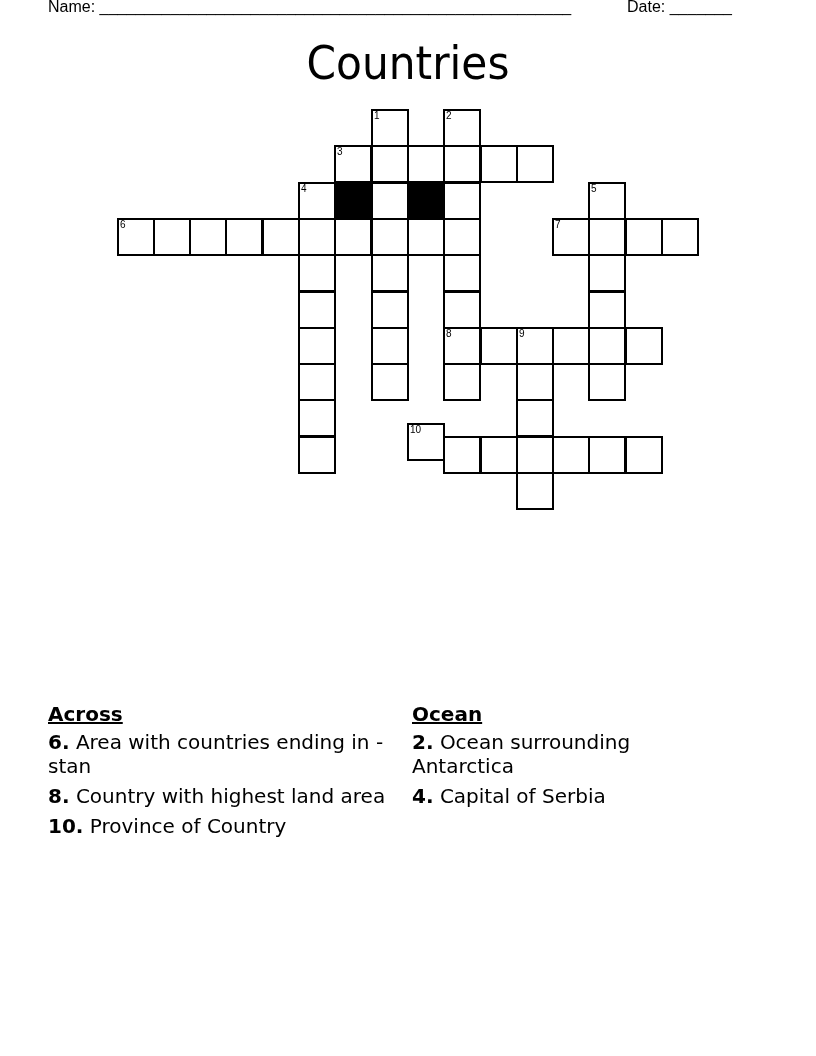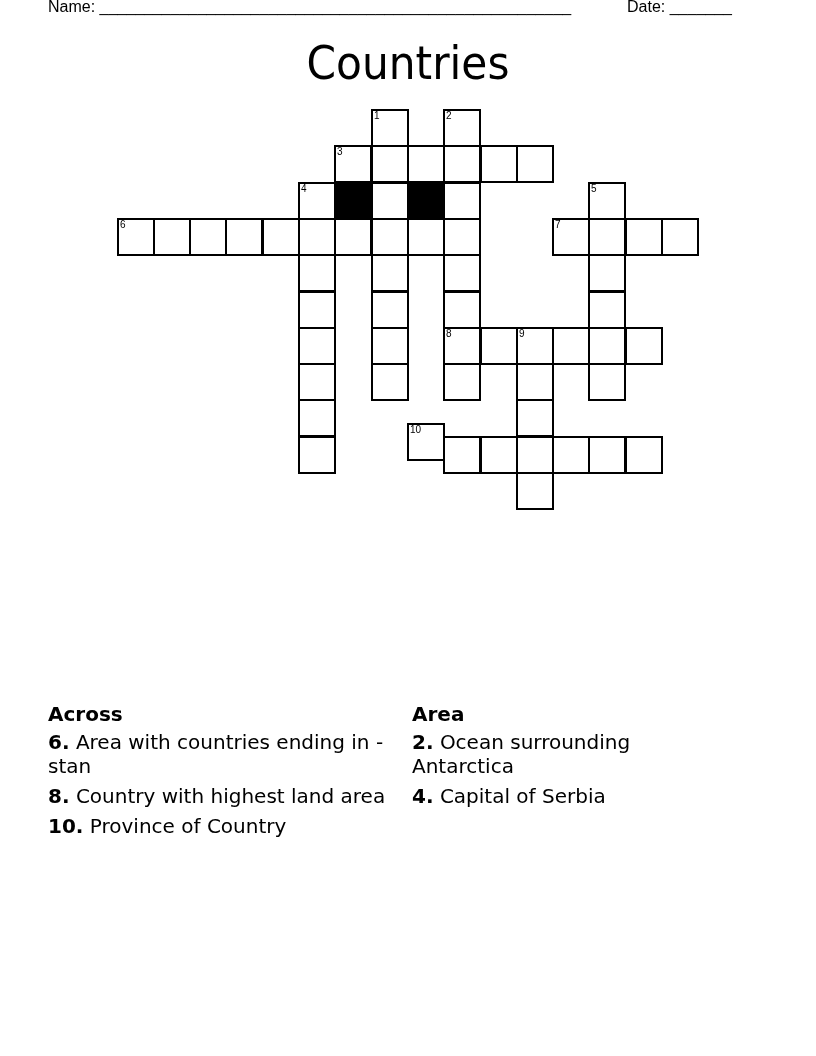--- a/index.html
+++ b/index.html
@@ -7,21 +7,21 @@
   .header-line { position: absolute; top: -2px; left: 48px; font-family: "Liberation Sans", sans-serif; font-size: 16px; white-space: pre; }
   .date-line { position: absolute; top: -2px; left: 627px; font-family: "Liberation Sans", sans-serif; font-size: 16px; white-space: pre; }
   .title { position: absolute; top: 33px; left: 0; width: 816px; text-align: center; font-family: "DejaVu Sans", sans-serif; font-size: 46px; line-height: 60px; transform: scaleX(0.92); }
   .grid { position: absolute; left: 0; top: 0; width: 816px; height: 560px; }
   .cell { position: absolute; box-sizing: border-box; width: 38px; height: 38px; border: 2px solid #000; background: #fff; }
   .cell.black { background: #000; }
   .cell .num { position: absolute; top: -1px; left: 1px; font-family: "Liberation Sans", sans-serif; font-size: 10px; line-height: 12px; }
   .clues { position: absolute; top: 702px; font-family: "DejaVu Sans", sans-serif; font-size: 20px; line-height: 24px; }
   .clues.across { left: 48px; width: 345px; }
   .clues.down { left: 412px; width: 320px; }
-  .clues h3 { margin: 0 0 4px 0; font-size: 20px; font-weight: bold; line-height: 24px; }
+  .clues h3 { margin: 0 0 4px 0; font-size: 20px; font-weight: bold; text-decoration: underline; line-height: 24px; }
   .clue { margin-bottom: 6px; transform-origin: left; }
   .clue b { font-weight: bold; }
 </style>
 </head>
 <body>
 
 <div class="header-line">Name: _____________________________________________________</div>
 <div class="date-line">Date: _______</div>
 <div class="title">Countries</div>
 
@@ -109,16 +109,16 @@
   </div>
 
 <div class="clues across">
   <h3>Across</h3>
   <div class="clue"><b>6.</b> <span>Area with countries ending in -stan</span></div>
   <div class="clue"><b>8.</b> <span>Country with highest land area</span></div>
   <div class="clue"><b>10.</b> <span>Province of Country</span></div>
 </div>
 
 <div class="clues down">
-  <h3>Area</h3>
+  <h3>Ocean</h3>
   <div class="clue"><b>2.</b> <span>Ocean surrounding Antarctica</span></div>
   <div class="clue"><b>4.</b> <span>Capital of Serbia</span></div>
 </div>
 
 </body></html>

